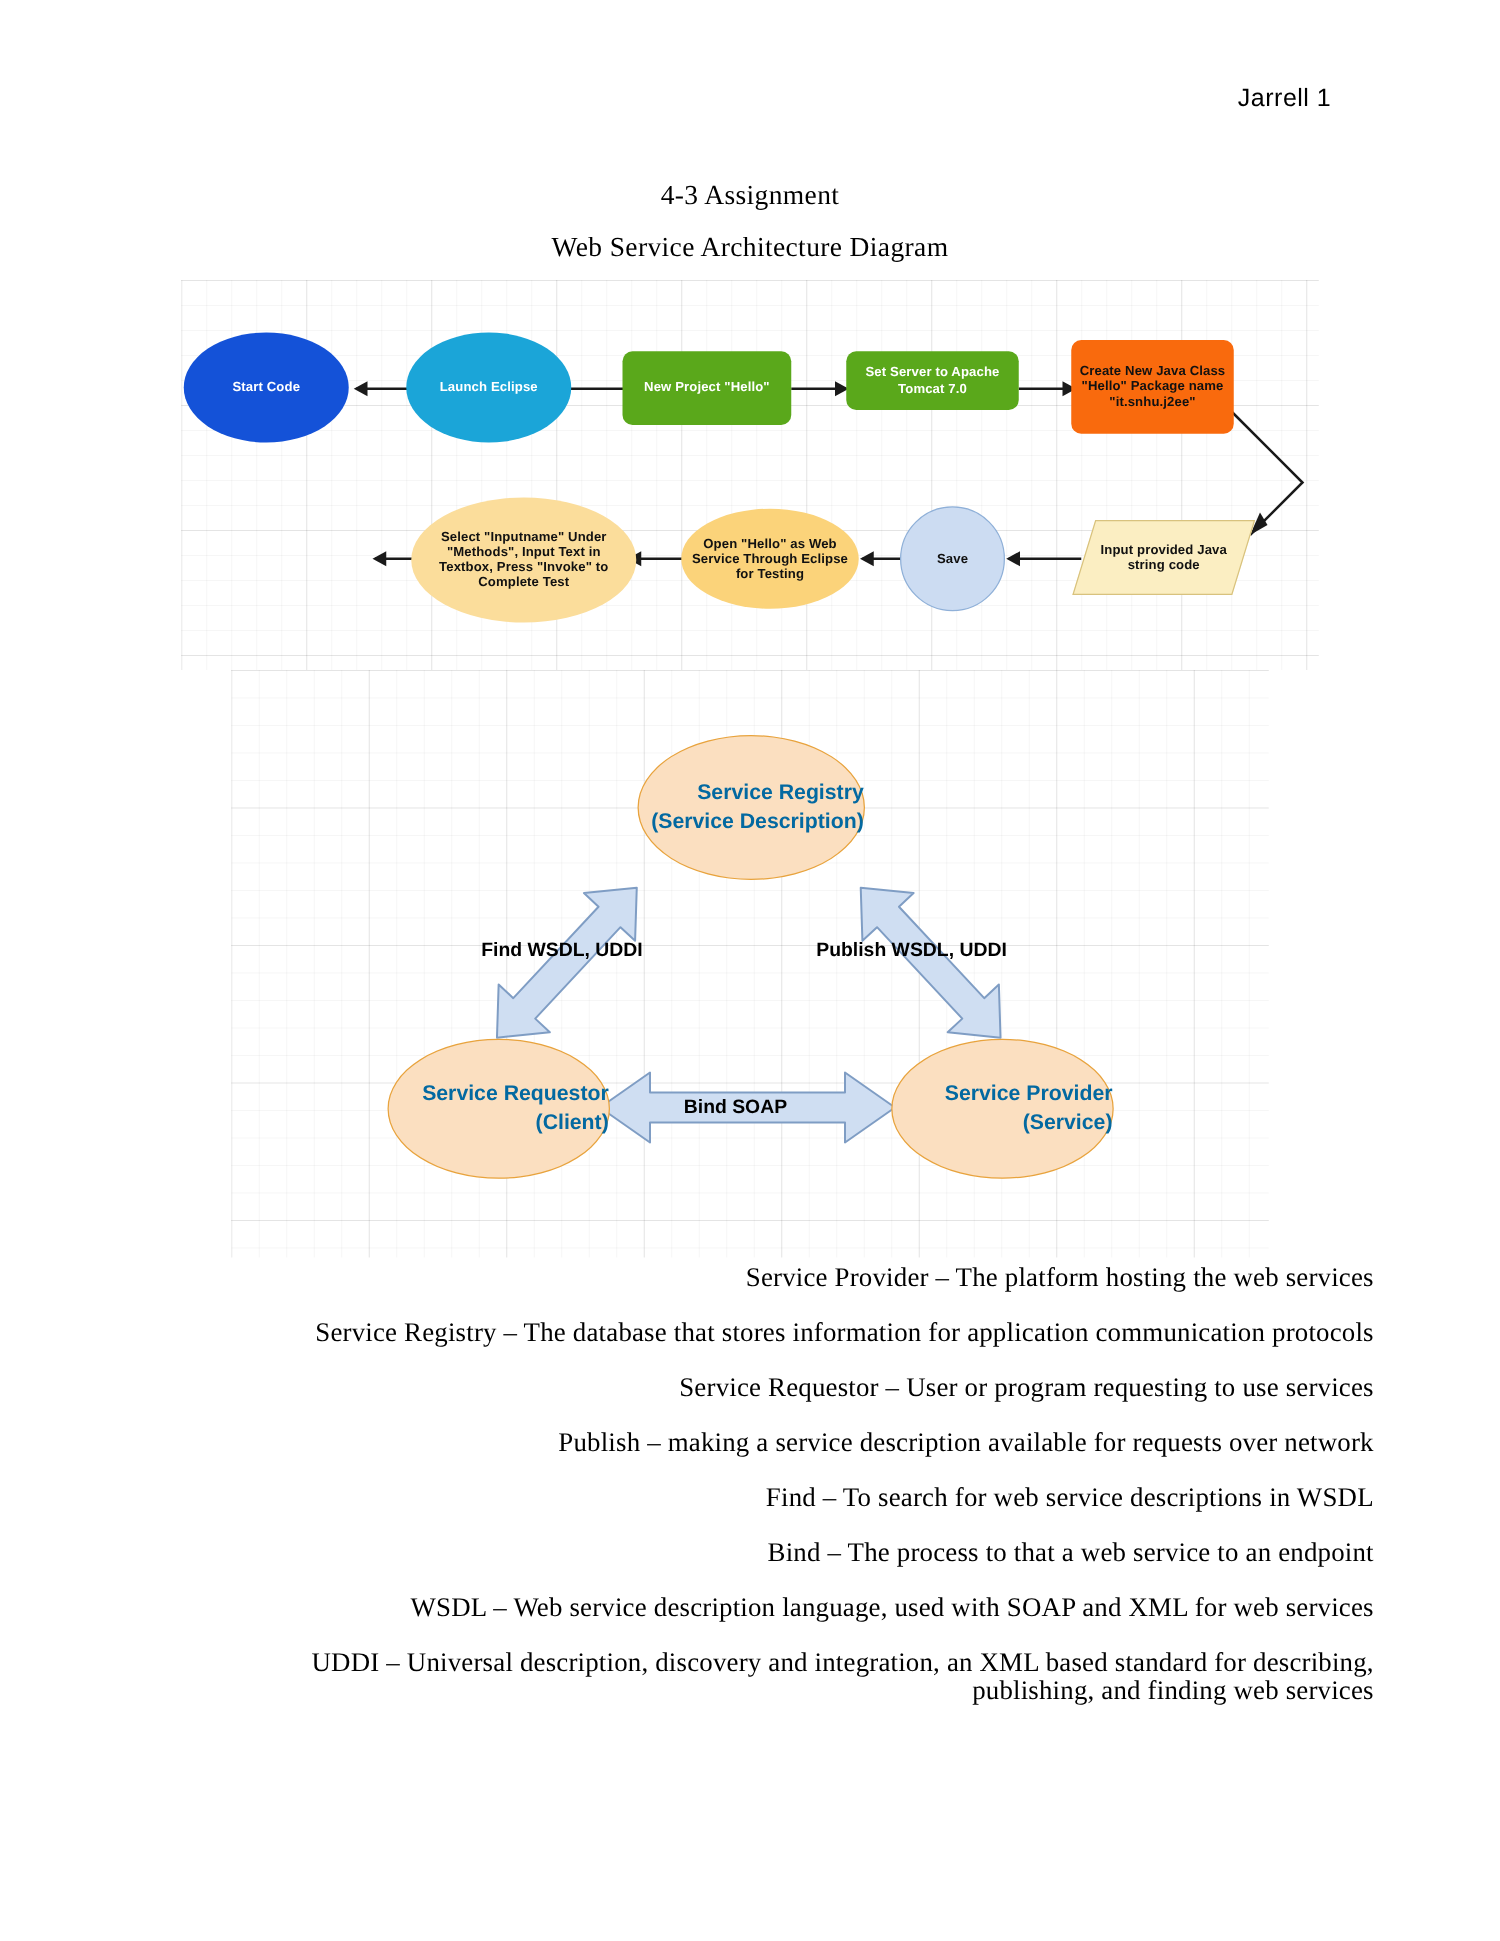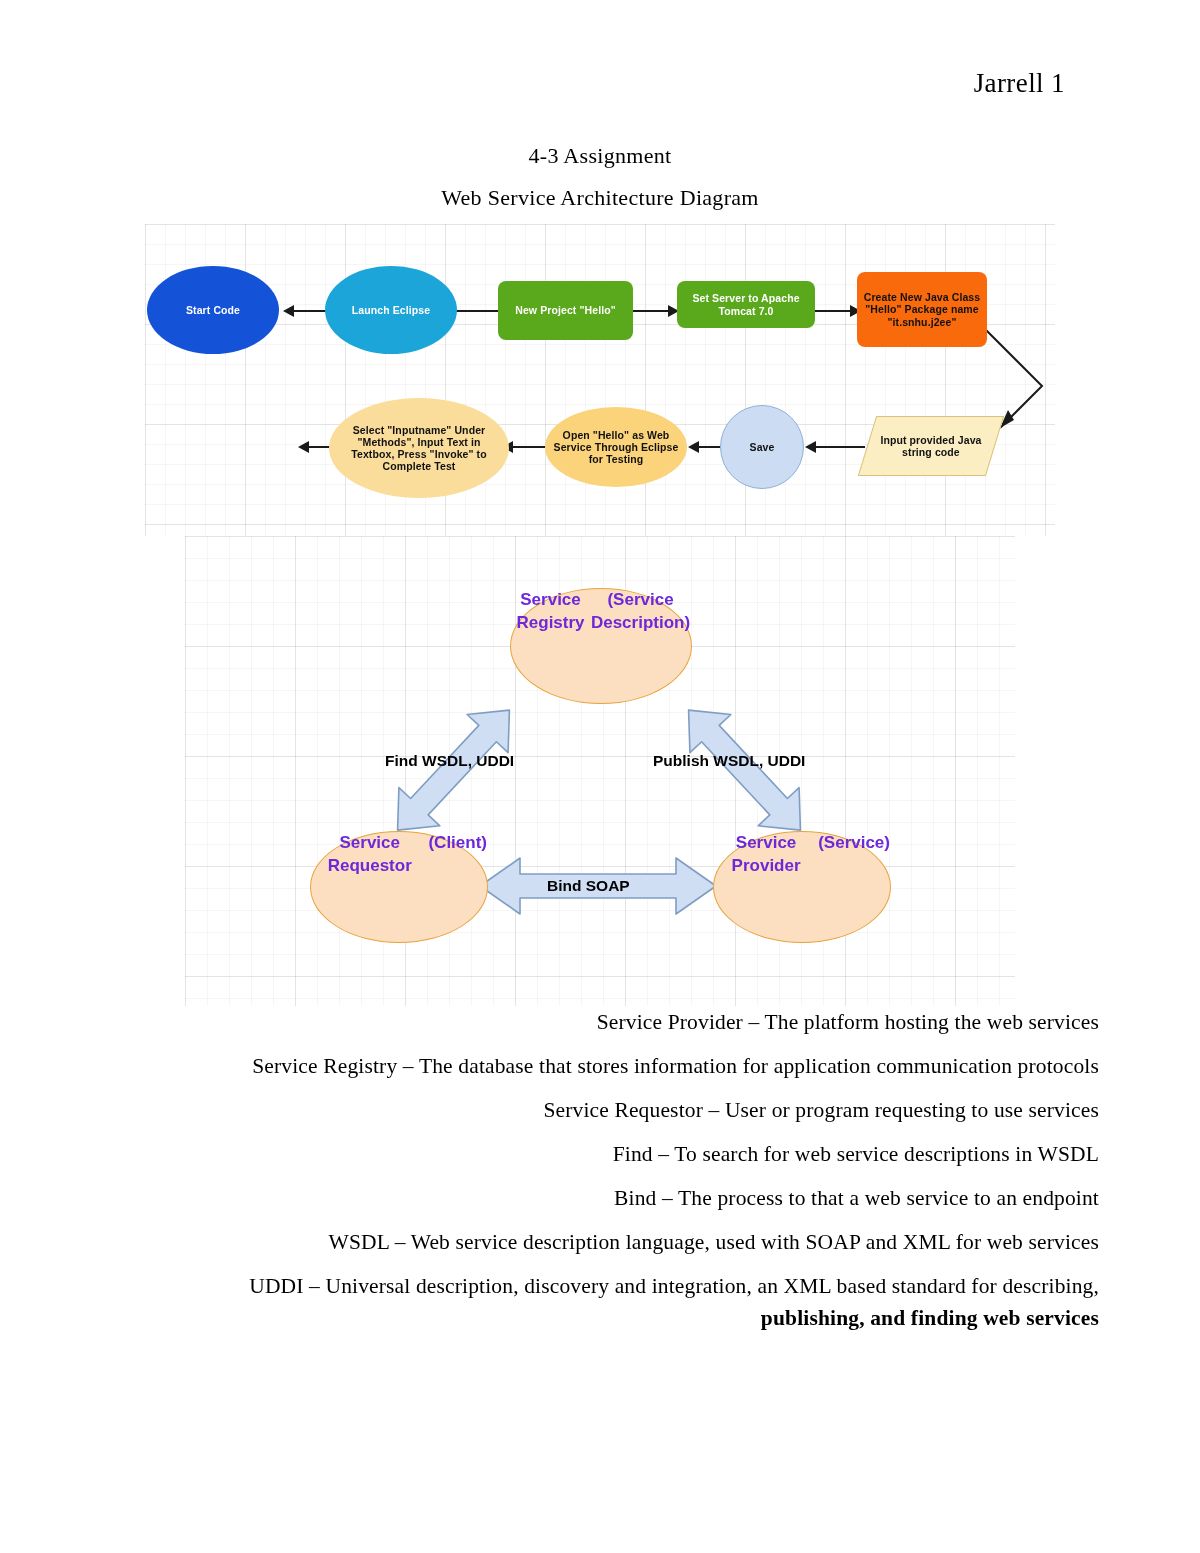--- a/index.html
+++ b/index.html
@@ -14,22 +14,22 @@
     font-family: "Liberation Serif", serif;
     color: #000;
     overflow: hidden;
   }
 
   
   .page-header {
     position: absolute;
     top: 68px;
     right: 135px;
-    font-family: Liberation Serif, serif;
-    font-size: 27px;
+    font-family: Liberation Sans, sans-serif;
+    font-size: 20px;
     letter-spacing: 0.4px;
   }
 
   .doc-title {
     position: absolute;
     left: 0;
     width: 1200px;
     text-align: center;
     font-family: "Liberation Serif", serif;
     font-size: 22px;
@@ -117,27 +117,27 @@
     border-right: 11px solid #1a1a1a;
   }
 
   
   .arch-ellipse {
     position: absolute;
     border-radius: 50%;
     background: #fbdfc0;
     border: 1.6px solid #e8a33d;
     display: flex;
-    flex-direction: row;
-    align-items: flex-start;
+    flex-direction: column;
+    align-items: flex-end;
     justify-content: center;
     font-family: "Liberation Sans", sans-serif;
     font-size: 17px;
     font-weight: bold;
-    color: #6d28d9;
+    color: #0369a1;
     text-align: center;
     line-height: 1.35;
     box-sizing: border-box;
   }
 
   .arch-label {
     position: absolute;
     font-family: "Liberation Sans", sans-serif;
     font-size: 15.5px;
     font-weight: bold;
@@ -160,22 +160,20 @@
     line-height: 1.0;
     text-align: right;
   }
   .def-item {
     margin-bottom: 22.5px;
     letter-spacing: 0.15px;
   }
   .def-item .cont {
     display: block;
     padding-left: 90px;
-    margin-top: 10px;
-    font-weight: bold;
   }
 </style>
 </head>
 <body>
 
 <div class="page-header">Jarrell 1</div>
 <div class="doc-title line1">4-3 Assignment</div>
 <div class="doc-title line2">Web Service Architecture Diagram</div>
 
 <div class="canvas" id="canvas-flow">
@@ -283,20 +281,21 @@
   <div class="arch-ellipse" style="left:528px; top:295px; width:178px; height:112px; z-index:3;">
     <span>Service Provider</span>
     <span>(Service)</span>
   </div>
 </div>
 
 <div class="defs">
   <div class="def-item">Service Provider – The platform hosting the web services</div>
   <div class="def-item">Service Registry – The database that stores information for application communication protocols</div>
   <div class="def-item">Service Requestor – User or program requesting to use services</div>
+  <div class="def-item">Publish – making a service description available for requests over network</div>
   <div class="def-item">Find – To search for web service descriptions in WSDL</div>
   <div class="def-item">Bind – The process to that a web service to an endpoint</div>
   <div class="def-item">WSDL – Web service description language, used with SOAP and XML for web services</div>
   <div class="def-item">
     <span>UDDI – Universal description, discovery and integration, an XML based standard for describing,</span>
     <span class="cont">publishing, and finding web services</span>
   </div>
 </div>
 
 </body></html>

